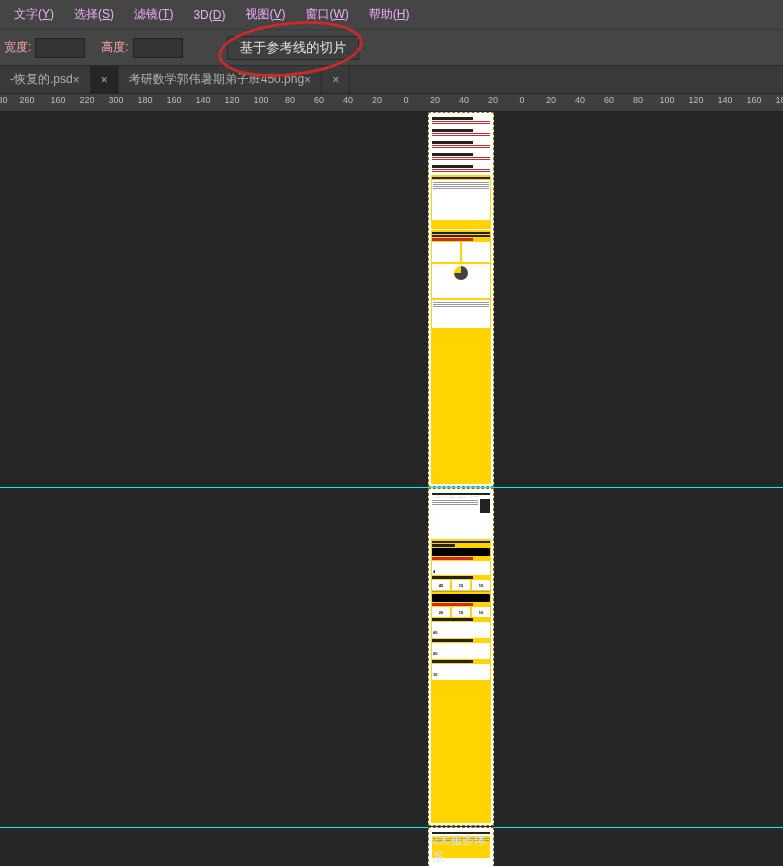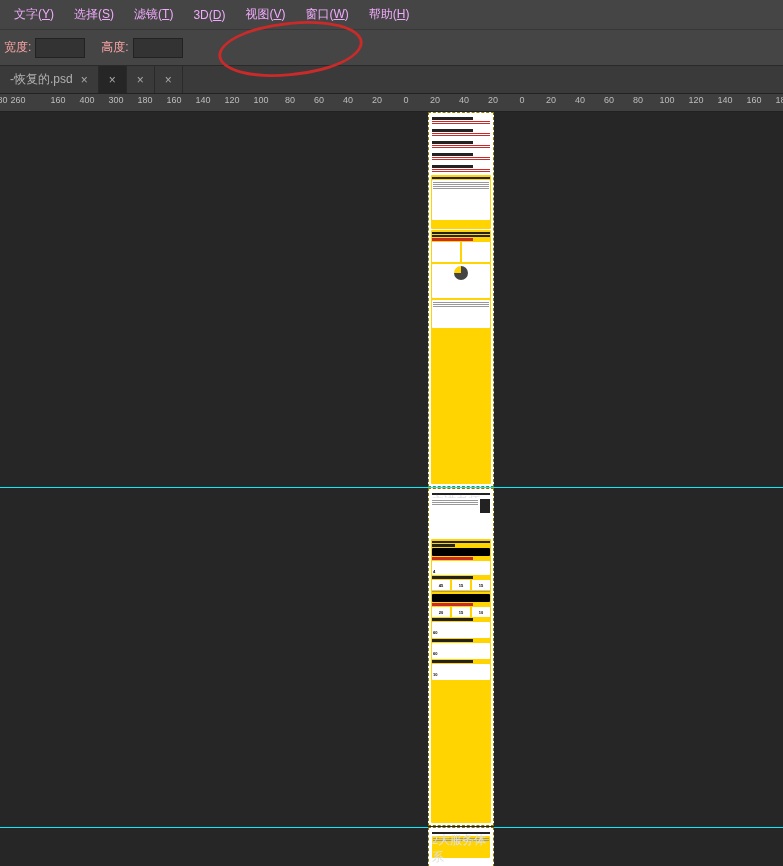--- a/index.html
+++ b/index.html
@@ -75,21 +75,21 @@
   align-items: stretch;
   border-bottom: 1px solid #222;
 }
 .tab {
   display: flex;
   align-items: center;
   padding: 0 10px;
   color: #b0b0b0;
   border-right: 1px solid #2a2a2a;
   cursor: pointer;
-  gap: 8px;
+  gap: 0;
   white-space: nowrap;
 }
 .tab.active { background: #262626; color: #e6e6e6; }
 .tab-close { font-size: 12px; color: #aaa; }
 .ruler-h {
   height: 18px;
   background: #3f3f3f;
   border-bottom: 1px solid #222;
   position: relative;
   overflow: hidden;
@@ -162,44 +162,46 @@
   <div class="menu-item"><span>视图</span>(<span class="accel">V</span>)</div>
   <div class="menu-item"><span>窗口</span>(<span class="accel">W</span>)</div>
   <div class="menu-item"><span>帮助</span>(<span class="accel">H</span>)</div>
 </div>
 
 <div class="options-bar">
   <span class="opt-label">宽度:</span>
   <input class="num-input" value="" style="">
   <span class="opt-label">高度:</span>
   <input class="num-input" value="" style="">
+  <button class="slice-button">基于参考线的切片</button>
   <div class="ellipse-annotation"></div>
 </div>
 
 <div class="tabs-bar">
   <div class="tab">
     <span>-恢复的.psd</span>
     <span class="tab-close">×</span>
   </div>
   <div class="tab active">
     <span class="tab-close">×</span>
   </div>
   <div class="tab">
+    <span>考研数学郭伟暑期弟子班450.png</span>
     <span class="tab-close">×</span>
   </div>
   <div class="tab">
     <span class="tab-close">×</span>
   </div>
 </div>
 
 <div class="ruler-h" id="ruler">
     <span class="ruler-tick" style="left: -10px;">280</span>
-    <span class="ruler-tick" style="left: 8px;">260</span>
+    <span class="ruler-tick" style="left: 17px;">260</span>
     <span class="ruler-tick" style="left: 48px;">160</span>
-    <span class="ruler-tick" style="left: 77px;">400</span>
+    <span class="ruler-tick" style="left: 77px;">220</span>
     <span class="ruler-tick" style="left: 106px;">300</span>
     <span class="ruler-tick" style="left: 135px;">180</span>
     <span class="ruler-tick" style="left: 164px;">160</span>
     <span class="ruler-tick" style="left: 193px;">140</span>
     <span class="ruler-tick" style="left: 222px;">120</span>
     <span class="ruler-tick" style="left: 251px;">100</span>
     <span class="ruler-tick" style="left: 280px;">80</span>
     <span class="ruler-tick" style="left: 309px;">60</span>
     <span class="ruler-tick" style="left: 338px;">40</span>
     <span class="ruler-tick" style="left: 367px;">20</span>

